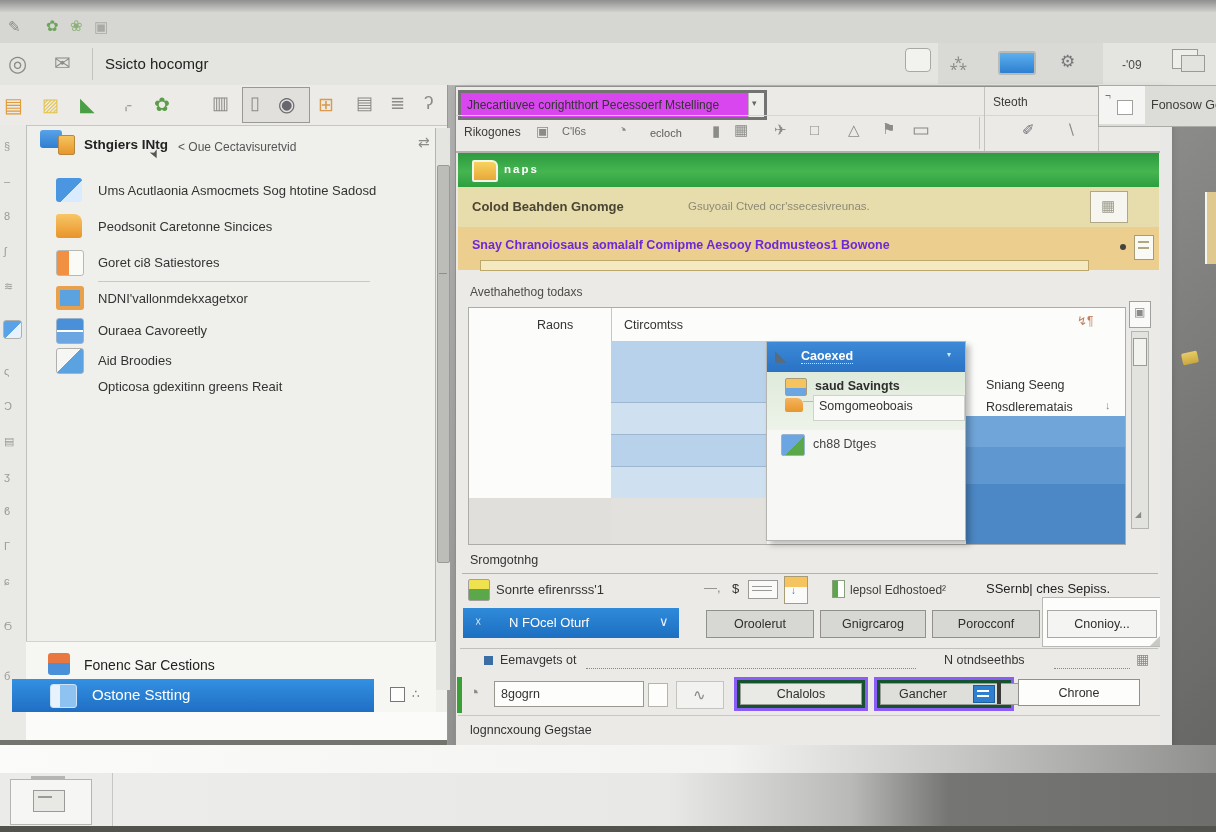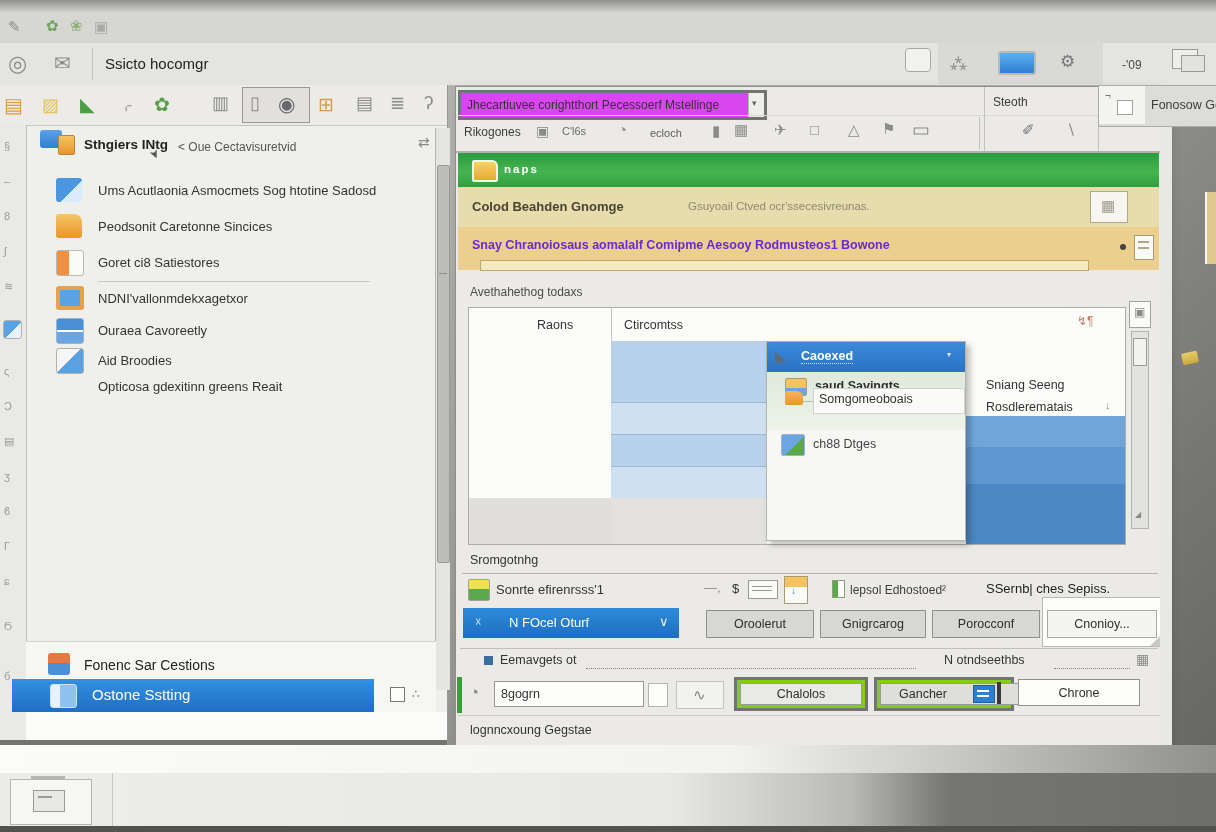--- a/index.html
+++ b/index.html
@@ -34,21 +34,21 @@
   #notice1{left:2px;top:100px;width:701px;height:40px;background:#e7dcab;border-bottom:1px solid #cfc28e;}
   #notice2{left:2px;top:140px;width:701px;height:43px;background:#ecce8f;}
   #panel{left:12px;top:220px;width:656px;height:236px;background:#fcfcfa;border:1px solid #acaca8;}
   .pc-label{font-size:12.5px;color:#333;}
   .band{left:142px;width:156px;}
   #dropdown{left:297px;top:33px;width:198px;height:198px;background:#f7f7f5;border:1px solid #b4b4b0;
     box-shadow:4px 4px 6px rgba(0,0,0,0.25);z-index:5;}
   #dd-head{left:0;top:0;width:198px;height:30px;background:linear-gradient(180deg,#3c8ad8,#2a72c4);}
   .btn{height:26px;background:#d7d7d3;border:1px solid #90908c;font-size:12.5px;color:#2e2e2c;
     display:flex;align-items:center;justify-content:center;}
-  .orange-out{border:3px solid #737373;background:#84cc16;}
+  .orange-out{border:3px solid #8b5cf6;background:#14532d;}
   .inner-btn{background:#e9e9e5;border:1px solid #9a9a96;font-size:12.5px;color:#2e2e2c;
     display:flex;align-items:center;justify-content:center;}
   input.fld{background:#fdfdfb;border:1px solid #98988f;font-size:12.5px;color:#333;padding:0 6px;
     font-family:"Liberation Sans",sans-serif;}
   
   #bottom-white{left:0;top:745px;width:1216px;height:28px;background:linear-gradient(90deg,#fbfbf9 0%,#f3f3f1 60%,#c9c9c7 78%,#8f8f8d 100%);}
   #bottom-panel{left:0;top:773px;width:1216px;height:53px;background:linear-gradient(90deg,#ededeb 0%,#e8e8e6 55%,#b9b9b7 70%,#757573 78%,#6e6e6c 100%);}
   #bottom-dark{left:0;top:826px;width:1216px;height:6px;background:#52524e;}
 </style>
 </head>
@@ -265,21 +265,21 @@
           <span class="abs" style="left:8px;top:5px;font-size:15px;color:#5a6b7a;">◣</span>
           <span class="abs nw" style="left:34px;top:7px;font-size:12.5px;color:#fff;font-weight:bold;border-bottom:1px dotted #cfe0f4;">Caoexed</span>
           <span class="abs" style="left:180px;top:8px;font-size:8px;color:#dce8f6;">▾</span>
         </div>
         <div class="abs" style="left:0;top:30px;width:198px;height:58px;background:linear-gradient(180deg,#dfeadb,#edf3e9);">
           <div class="abs" style="left:6px;top:4px;width:186px;height:24px;">
             <div class="abs" style="left:12px;top:2px;width:20px;height:16px;background:linear-gradient(180deg,#f5c45e 55%,#6ba6e2 55%);border:1px solid #a89c74;border-radius:2px;"></div>
             <span class="abs nw" style="left:42px;top:3px;font-size:12.5px;font-weight:bold;color:#2e2e2c;">saud Savingts</span>
           </div>
           <div class="abs hline" style="left:36px;top:29px;width:150px;background:#a6c4a0;"></div>
-          <div class="abs" style="left:6px;top:16px;width:186px;height:25px;">
+          <div class="abs" style="left:6px;top:23px;width:186px;height:25px;">
             <div class="abs" style="left:40px;top:0;width:150px;height:24px;background:#fafaf8;border:1px solid #d0d0cc;"></div>
             <div class="abs" style="left:12px;top:3px;width:18px;height:14px;background:linear-gradient(180deg,#f5b45e,#e8962c);border-radius:2px 6px 2px 2px;"></div>
             <span class="abs nw" style="left:46px;top:4px;font-size:12.5px;color:#333;">Somgomeoboais</span>
           </div>
         </div>
         <div class="abs" style="left:6px;top:92px;width:186px;height:26px;">
           <div class="abs" style="left:8px;top:0;width:22px;height:20px;background:linear-gradient(135deg,#6ba6e2 55%,#5aa84a 55%);border:1px solid #9ab4d0;border-radius:2px;"></div>
           <span class="abs nw" style="left:40px;top:3px;font-size:12.5px;color:#444;">ch88 Dtges</span>
         </div>
       </div>

